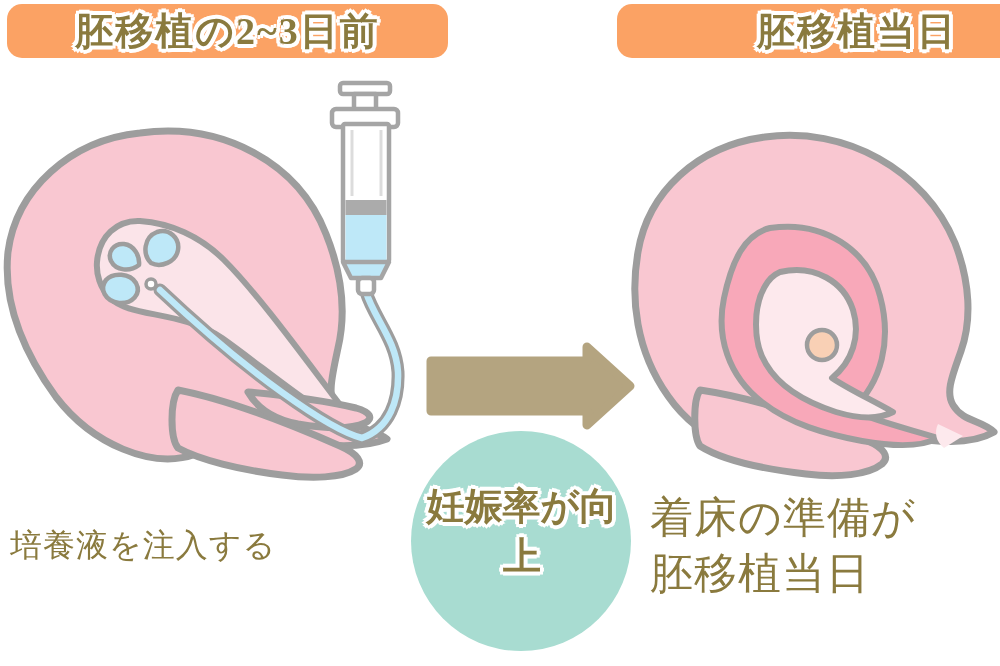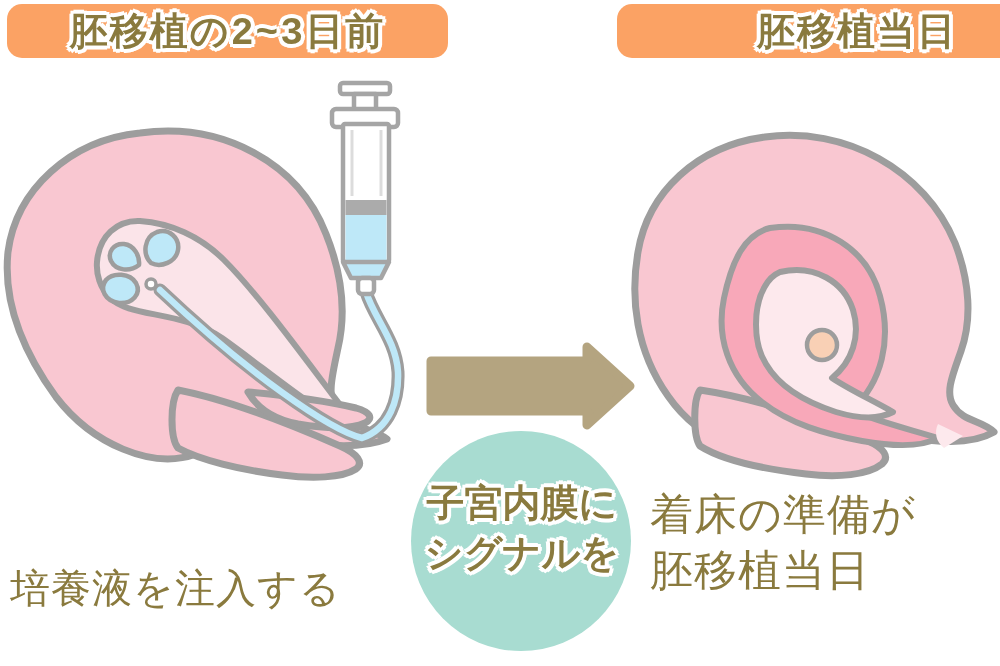--- a/index.html
+++ b/index.html
@@ -1,18 +1,18 @@
 <!DOCTYPE html>
 <html style="--banner_orange: #FBA264; --text_olive: #8A7A3E; --circle_teal: #A8DCD1; --arrow_tan: #B4A480; --uterus_pink: #F9C7D1; --cavity_pink: #FBE4E9; --endometrium_pink: #F8A8B9; --inner_cavity_pink: #FDE9ED; --fluid_blue: #BEE8F8; --embryo_peach: #F9D0B5; --outline_gray: #9D9D9D;"><head>
 <meta charset="utf-8">
 <style>
   html,body { margin:0; padding:0; background:#fff; }
   .stage {
     position:relative; width:1000px; height:666px; background:#fff;
-    font-family:Liberation Mono, monospace; overflow:hidden;
+    font-family:Liberation Serif, serif; overflow:hidden;
   }
   .stage svg { position:absolute; left:0; top:0; }
 
   
   .banner {
     position:absolute; top:4px; height:54px;
     background:var(--banner_orange,#FBA264);
     border-radius:15px;
     display:flex; align-items:center; justify-content:center;
   }
@@ -33,21 +33,21 @@
     color:var(--text_olive,#8A7A3E);
     text-shadow:-3px -3px 0 #fff, 3px -3px 0 #fff, -3px 3px 0 #fff, 3px 3px 0 #fff,
                 -4px 0 0 #fff, 4px 0 0 #fff, 0 -4px 0 #fff, 0 4px 0 #fff;
   }
 
   
   .caption {
     position:absolute; color:var(--text_olive,#8A7A3E);
     font-weight:500; text-align:left; white-space:nowrap;
   }
-  .caption-left  { left:10px;  top:561px; width:380px; font-size:40px; letter-spacing:1px; }
+  .caption-left  { left:10px;  top:524px; width:380px; font-size:32px; letter-spacing:1px; }
   .caption-right { left:650px; top:490px; width:334px; font-size:43px; line-height:56px; letter-spacing:1px; }
 
   
   .u-body   { fill:var(--uterus_pink,#F9C7D1);        stroke:var(--outline_gray,#9D9D9D); stroke-width:7; stroke-linejoin:round; }
   .u-cavity { fill:var(--cavity_pink,#FBE4E9);        stroke:var(--outline_gray,#9D9D9D); stroke-width:6; stroke-linejoin:round; }
   .u-endo   { fill:var(--endometrium_pink,#F8A8B9);   stroke:var(--outline_gray,#9D9D9D); stroke-width:6; stroke-linejoin:round; }
   .u-inner  { fill:var(--inner_cavity_pink,#FDE9ED);  stroke:var(--outline_gray,#9D9D9D); stroke-width:6; stroke-linejoin:round; }
   .droplet  { fill:var(--fluid_blue,#BEE8F8);         stroke:var(--outline_gray,#9D9D9D); stroke-width:4.5; stroke-linejoin:round; }
   .embryo   { fill:var(--embryo_peach,#F9D0B5);       stroke:var(--outline_gray,#9D9D9D); stroke-width:4.5; }
   .tube-out { fill:none; stroke:var(--outline_gray,#9D9D9D); stroke-width:13;  stroke-linecap:round; stroke-linejoin:round; }
@@ -174,22 +174,21 @@
   </svg>
 
   <div class="banner banner-left">
     <span>胚移植の2~3日前</span>
   </div>
   <div class="banner banner-right">
     <span>胚移植当日</span>
   </div>
 
   <div class="circle-label">
-    <div>子宮内膜に</div>
-    <div>シグナルを</div>
+    <div>妊娠率が向上</div>
   </div>
 
   <div class="caption caption-left">培養液を注入する</div>
 
   <div class="caption caption-right">
     <div>着床の準備が</div>
     <div>胚移植当日</div>
   </div>
 
 </div>

